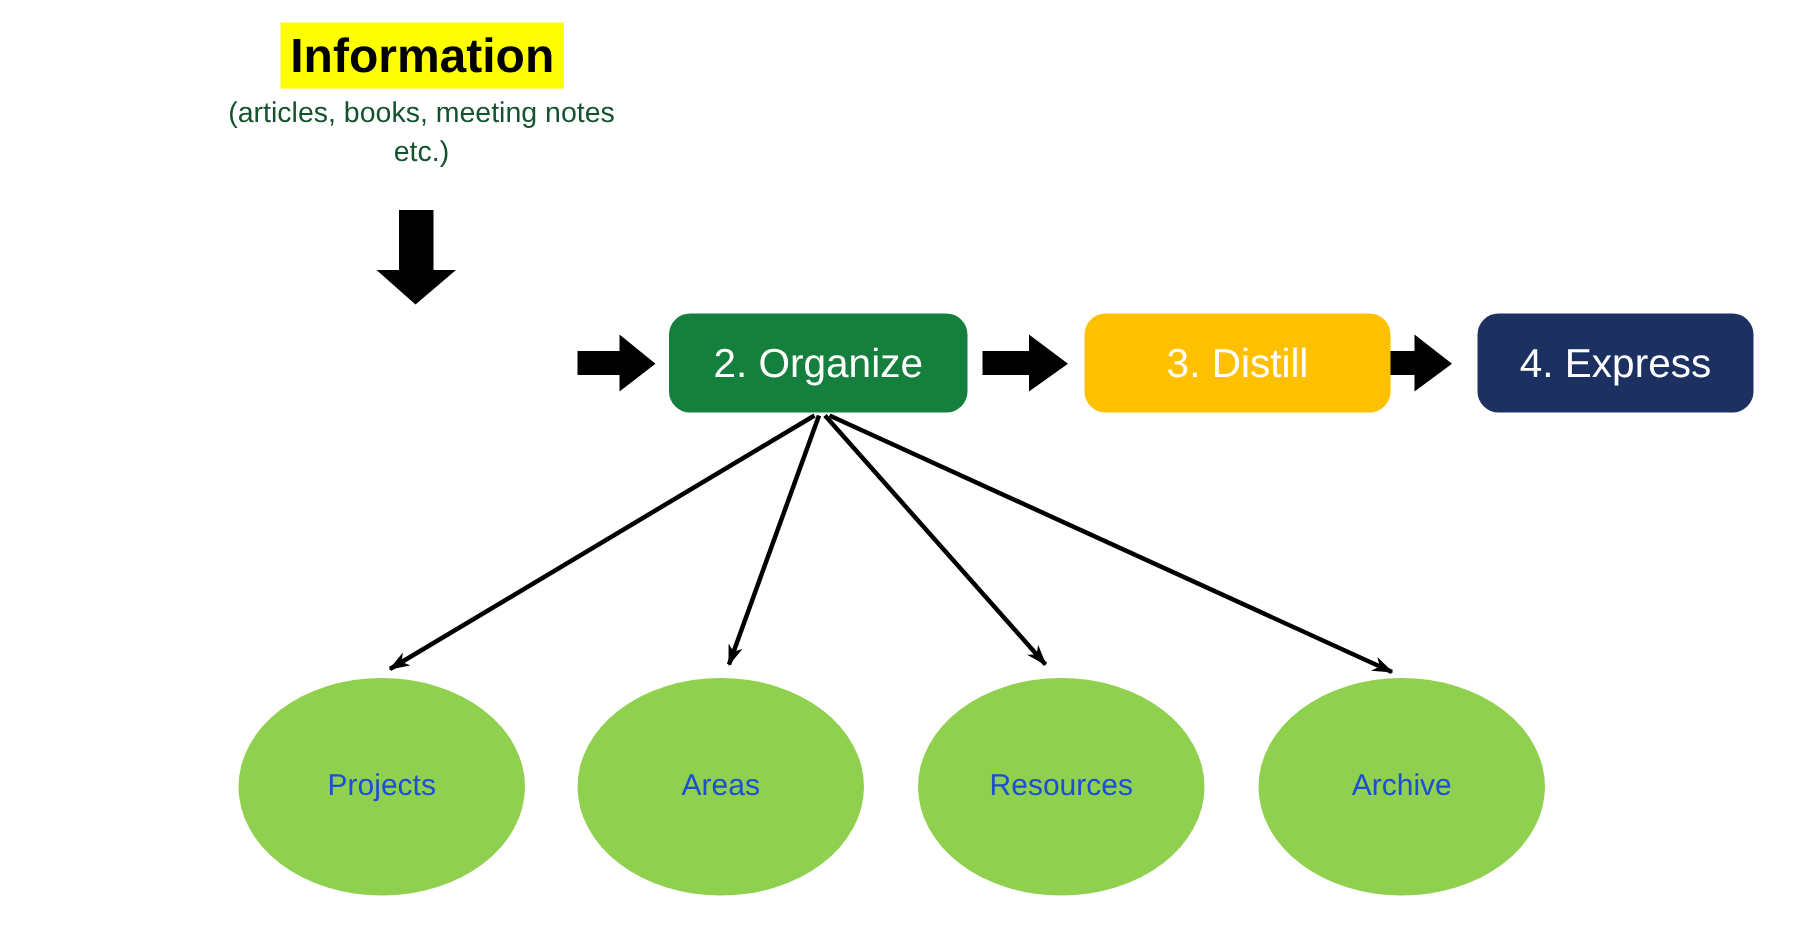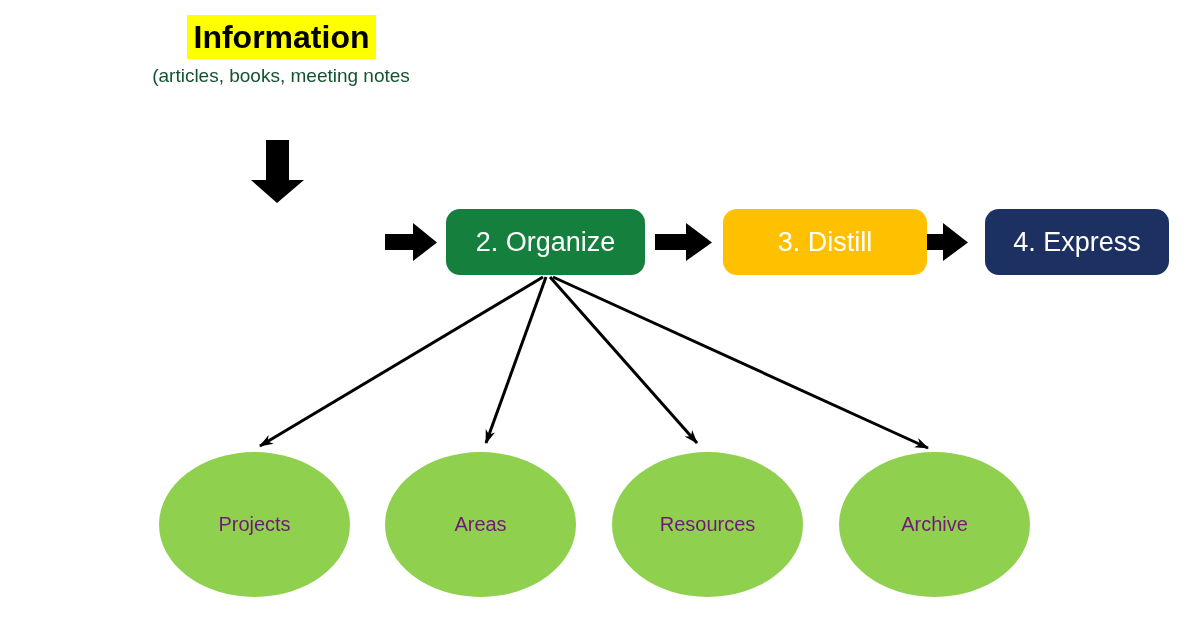--- a/index.html
+++ b/index.html
@@ -70,35 +70,36 @@
   .ellipse {
     position: absolute;
     top: 452px;
     width: 191px;
     height: 145px;
     border-radius: 50%;
     display: flex;
     align-items: center;
     justify-content: center;
     font-size: 20px;
-    color: #701a75;
+    color: #1d4ed8;
   }
   .ellipse-projects  { left: 159px; }
   .ellipse-areas     { left: 385px; }
   .ellipse-resources { left: 612px; }
   .ellipse-archive   { left: 839px; }
 </style>
 </head>
 <body>
 
 <div class="canvas">
 
   <div class="title" style="background-color: rgb(255, 255, 0);">Information</div>
   <div class="subtitle">
     <div>(articles, books, meeting notes</div>
+    <div>etc.)</div>
   </div>
 
   <svg class="overlay" viewBox="0 0 1200 618">
     <defs>
       <marker id="ah" markerUnits="userSpaceOnUse" markerWidth="16" markerHeight="12" refX="13" refY="5" orient="auto">
         <path d="M0,0 L14,5 L0,10 L4,5 Z" fill="currentColor"></path>
       </marker>
     </defs>
 
     <polygon fill="currentColor" points="266,140 289,140 289,180 304,180 277,203 251,180 266,180"></polygon>

